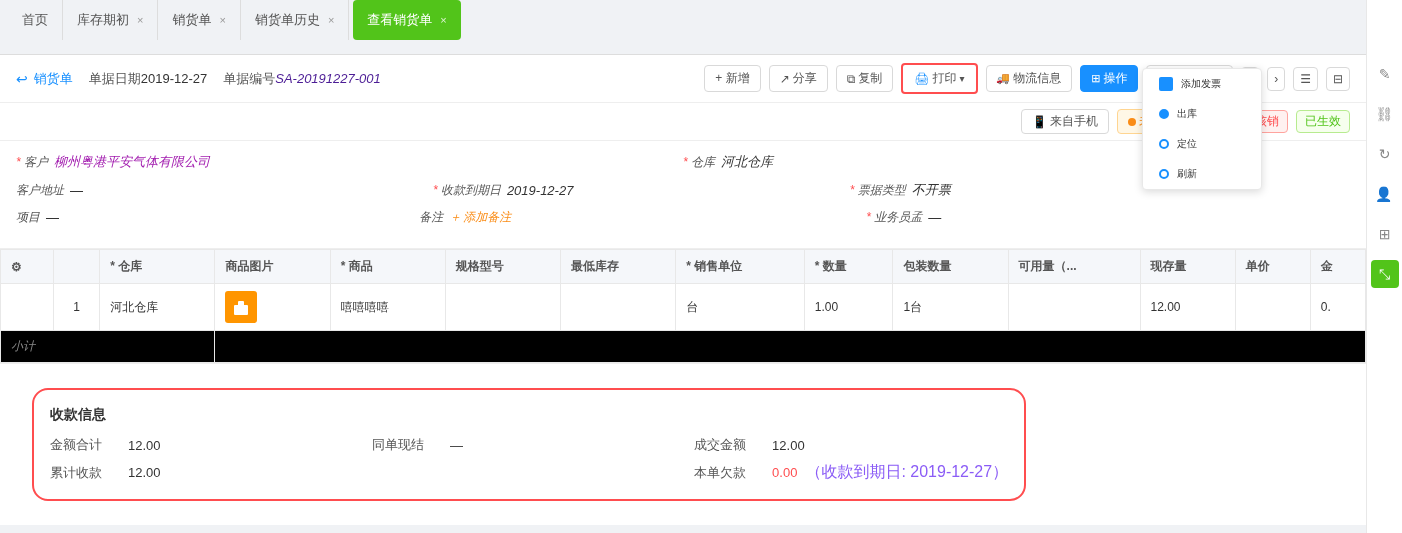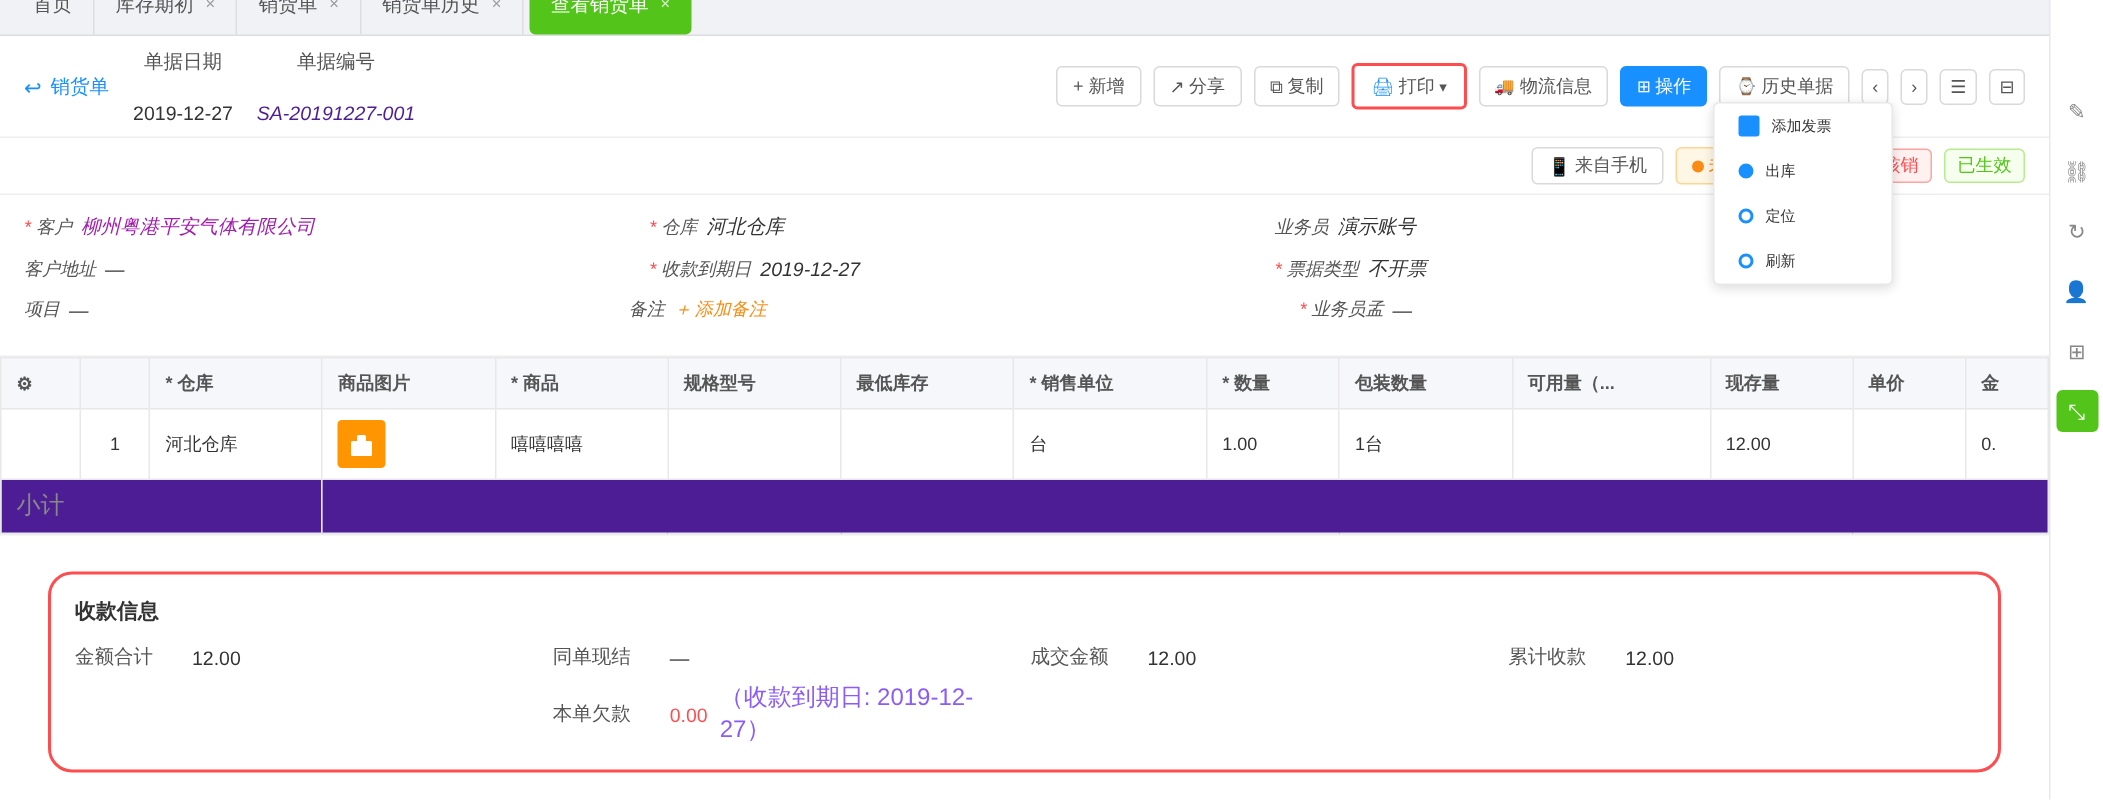--- a/index.html
+++ b/index.html
@@ -1,22 +1,22 @@
 <!DOCTYPE html>
 <html><head>
   <meta charset="utf-8">
   <style>
     * { box-sizing: border-box; margin: 0; padding: 0; }
     body { font-family: 'Microsoft YaHei', Arial, sans-serif; font-size: 13px; background: #f0f2f5; color: #333; }
 
     
     .tab-bar {
-      display: flex; align-items: flex-end;
+      display: flex; align-items: flex-start;
       background: #f0f2f5; border-bottom: 1px solid #ddd;
-      padding: 0 8px; height: 24px;
+      padding: 0 8px; height: 55px;
     }
     .tab-item {
       display: flex; align-items: center; gap: 4px;
       padding: 6px 14px; cursor: pointer;
       font-size: 13px; color: #555;
       border-right: 1px solid #ddd;
       height: 40px;
     }
     .tab-item .close-icon { color: #999; font-size: 11px; cursor: pointer; margin-left: 4px; }
     .tab-item.active-green {
@@ -30,21 +30,21 @@
     .main-content { background: #fff; margin: 0; padding: 0; }
 
     
     .doc-header {
       display: flex; align-items: center;
       padding: 8px 16px; border-bottom: 1px solid #eee;
       gap: 16px;
     }
     .doc-title { display: flex; align-items: center; gap: 6px; color: #1890ff; font-size: 13px; font-weight: 500; }
     .doc-meta { display: flex; align-items: center; gap: 16px; font-size: 13px; color: #555; }
-    .doc-meta span { display: flex; align-items: center; gap: 18px; flex-direction: column; }
+    .doc-meta span { display: flex; align-items: center; gap: 0; }
     .doc-actions { margin-left: auto; display: flex; align-items: center; gap: 8px; }
     .action-btn {
       display: flex; align-items: center; gap: 3px;
       padding: 4px 10px; border: 1px solid #d9d9d9; border-radius: 4px;
       background: #fff; cursor: pointer; font-size: 12px; color: #555;
     }
 
     
     .toolbar-secondary {
       display: flex; align-items: center; justify-content: flex-end;
@@ -76,30 +76,30 @@
     .data-table { width: 100%; border-collapse: collapse; font-size: 12px; }
     .data-table th {
       background: #f5f7fa; padding: 8px 10px;
       border: 1px solid #e8e8e8; color: #555;
       white-space: nowrap; text-align: left;
     }
     .data-table td {
       padding: 7px 10px; border: 1px solid #e8e8e8;
       background: #fff;
     }
-    .data-table tr.subtotal td { background: #4c1d95; font-size: 16px; color: #888; }
+    .data-table tr.subtotal td { background: #000000; font-size: 12px; color: #888; font-style: italic; }
     .product-img { width: 32px; height: 32px; background: #ff9500; border-radius: 3px; display: flex; align-items: center; justify-content: center; }
 
     
     .payment-section {
       padding: 16px; border: 2px solid #ff4d4f; border-radius: 16px;
       margin: 12px 16px; display: inline-block; min-width: 520px;
     }
     .payment-title { font-weight: bold; font-size: 14px; margin-bottom: 12px; }
-    .payment-grid { display: grid; grid-template-columns: 1fr 1fr 1fr 1fr; gap: 8px; }
+    .payment-grid { display: grid; grid-template-columns: 1fr 1fr 1fr; gap: 8px; }
     .payment-row { display: flex; align-items: center; gap: 8px; font-size: 13px; }
     .payment-label { color: #555; min-width: 70px; }
     .payment-value { color: #333; }
     .payment-value.red { color: #ff4d4f; }
     .payment-note { color: #8b5cf6; font-size: 16px; }
 
     
     .dropdown-menu {
       position: absolute; top: 68px; right: 140px;
       background: #fff; border: 1px solid #e8e8e8; border-radius: 4px;
@@ -229,24 +229,20 @@
 
     <div class="form-section">
       <div class="form-row">
         <div class="field-group">
           <span class="field-label required">客户</span>
           <span class="field-value link">柳州粤港平安气体有限公司</span>
         </div>
         <div class="field-group">
           <span class="field-label required">仓库</span>
           <span class="field-value">河北仓库</span>
-        </div>
-        <div class="field-group" style="flex:1.2;">
-          <span class="field-label">业务员</span>
-          <span class="field-value">演示账号</span>
         </div>
       </div>
       <div class="form-row">
         <div class="field-group">
           <span class="field-label">客户地址</span>
           <span class="field-value">—</span>
         </div>
         <div class="field-group">
           <span class="field-label required">收款到期日</span>
           <span class="field-value">2019-12-27</span>

